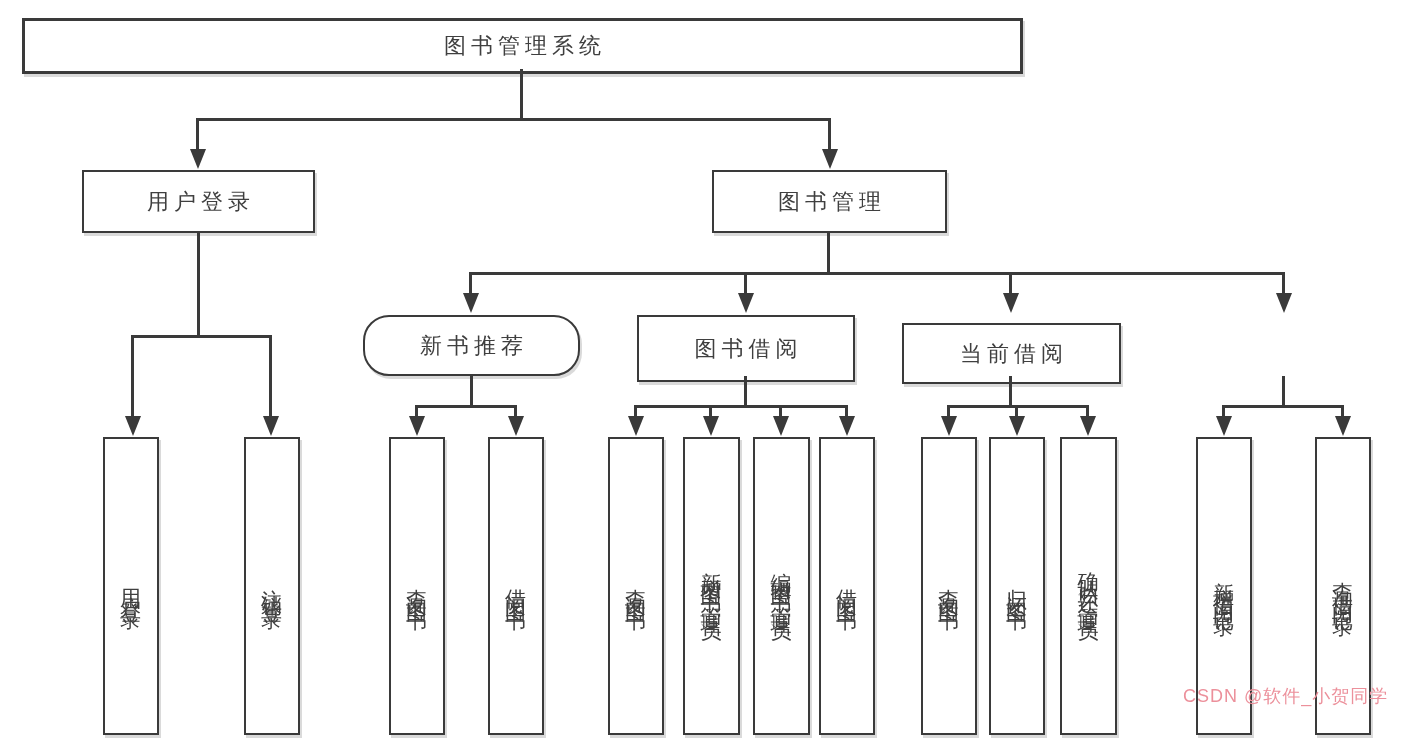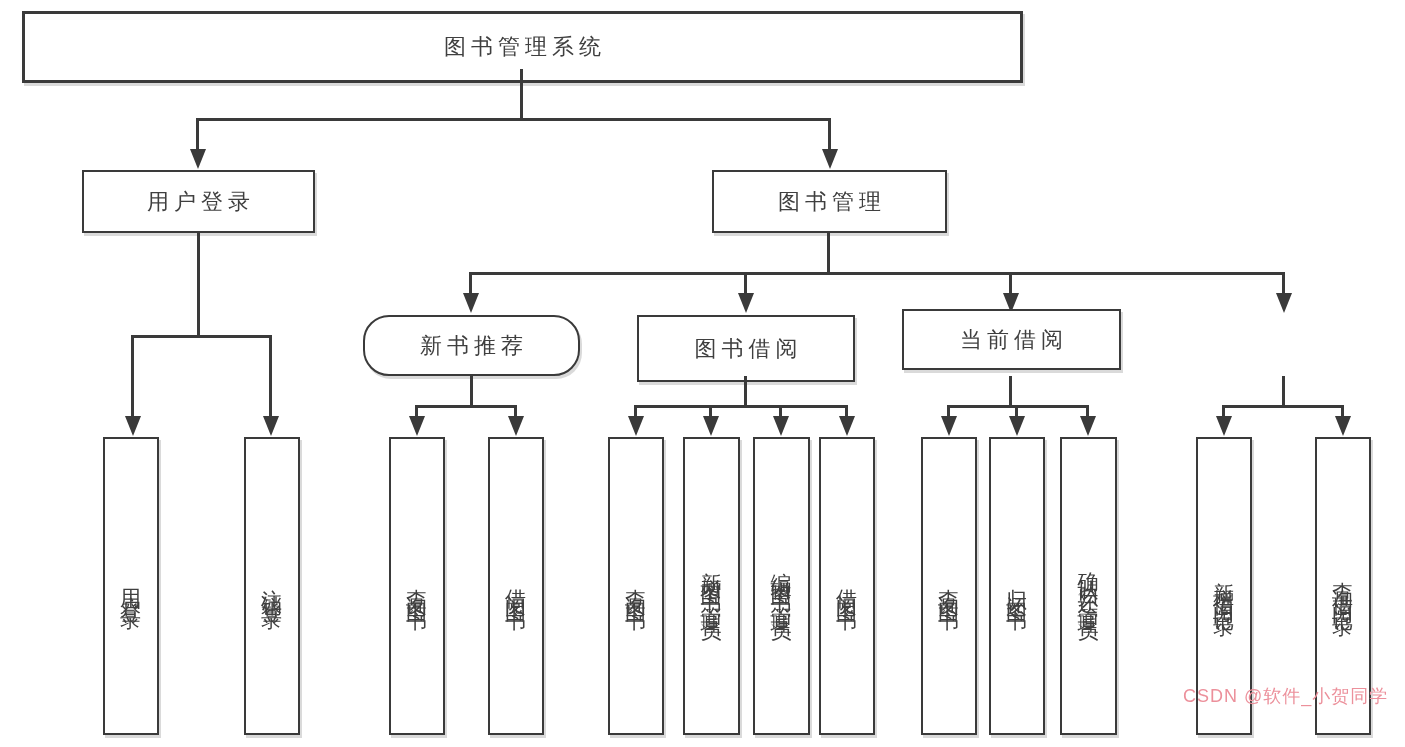--- a/index.html
+++ b/index.html
@@ -69,21 +69,21 @@
     color: #ec909b;
     white-space: nowrap;
     z-index: 5;
   }
 </style>
 </head>
 <body>
 
 <div class="stage">
 
-  <div class="box h root" style="left:22px; top:11px; width:1001px; height:72px;justify-content:center;">
+  <div class="box h root" style="left:22px; top:18px; width:1001px; height:56px;justify-content:center;">
     <span>图书管理系统</span>
   </div>
 
   <div class="vline" style="left:520px; top:69px; height:49px;"></div>
   <div class="hline" style="left:196px; top:118px; width:634px;"></div>
   <div class="vline" style="left:196px; top:118px; height:33px;"></div>
   <div class="arrow" style="left:190px; top:149px;"></div>
   <div class="vline" style="left:828px; top:118px; height:33px;"></div>
   <div class="arrow" style="left:822px; top:149px;"></div>
 
@@ -111,21 +111,21 @@
   <div class="arrow" style="left:1003px; top:293px;"></div>
   <div class="vline" style="left:1282px; top:272px; height:23px;"></div>
   <div class="arrow" style="left:1276px; top:293px;"></div>
 
   <div class="box h" style="left:363px; top:315px; width:217px; height:61px;border-radius:26px;">
     <span>新书推荐</span>
   </div>
   <div class="box h" style="left:637px; top:315px; width:218px; height:67px;">
     <span>图书借阅</span>
   </div>
-  <div class="box h" style="left:902px; top:309px; width:219px; height:61px;">
+  <div class="box h" style="left:902px; top:323px; width:219px; height:61px;">
     <span>当前借阅</span>
   </div>
 
   <div class="vline" style="left:470px; top:376px; height:29px;"></div>
   <div class="hline" style="left:415px; top:405px; width:101px;"></div>
   <div class="vline" style="left:415px; top:405px; height:13px;"></div>
   <div class="arrow" style="left:409px; top:416px;"></div>
   <div class="vline" style="left:514px; top:405px; height:13px;"></div>
   <div class="arrow" style="left:508px; top:416px;"></div>
 

